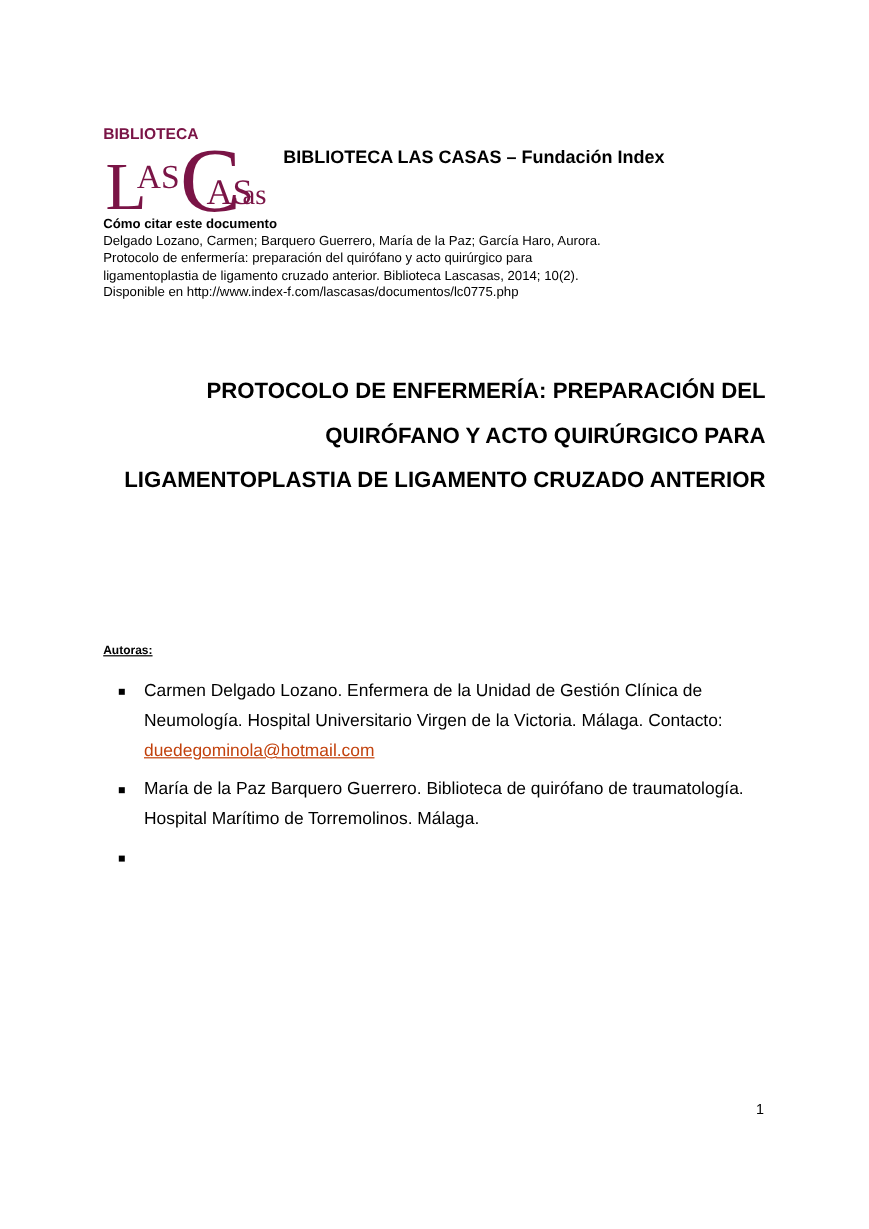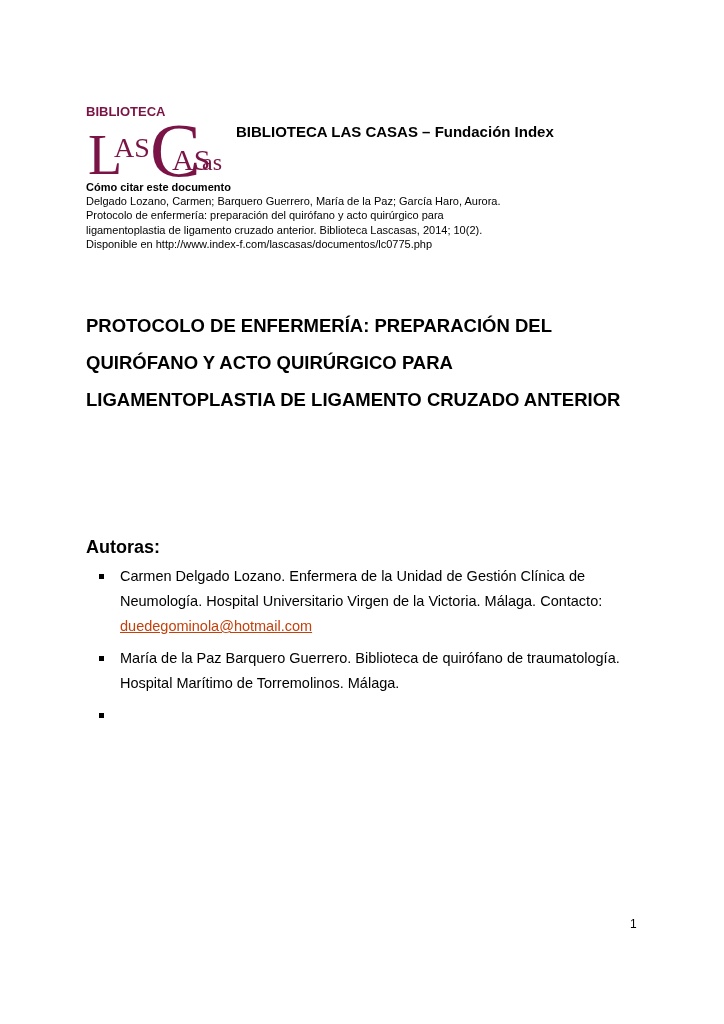--- a/index.html
+++ b/index.html
@@ -4,23 +4,23 @@
 <style>
   html, body { margin:0; padding:0; background:#ffffff; }
   body { width:724px; height:1024px; position:relative; overflow:hidden;
          font-family:"Liberation Sans", sans-serif; color:#000; }
   .logo { position:absolute; left:84px; top:86px; width:142px; height:78px;margin-top:16px; }
   .header-text { position:absolute; left:236px; top:124px; }
   .header-title { font-size:15px; font-weight:bold; line-height:16px; }
   .header-url { font-size:11px; font-weight:bold; line-height:16px; }
   .cite { position:absolute; left:86px; top:180px; width:440px; font-size:11px; line-height:14.2px; }
   .cite-heading { font-weight:bold; }
-  .title { position:absolute; left:86px; top:307px; width:552px; text-align:left;
+  .title { position:absolute; left:86px; top:307px; width:552px; text-align:right;
            font-size:18.5px; font-weight:bold; line-height:37px; }
-  .authors-label { position:absolute; left:86px; top:537px; font-size:18px; font-weight:bold; }
+  .authors-label { position:absolute; left:86px; top:537px; font-size:10px; font-weight:bold;text-decoration:underline; }
   .authors { position:absolute; left:86px; top:564px; width:560px; margin:0; padding:0; list-style:none; }
   .authors li { position:relative; padding-left:34px; font-size:14.5px; line-height:25px; margin-bottom:7px; }
   .bullet { position:absolute; left:13px; top:10px; width:5px; height:5px; background:#000; }
   .email { color:#c2410c; text-decoration:underline; }
   .page-num { position:absolute; left:630px; top:917px; font-size:12px; }
 </style>
 </head>
 <body>
 
 <div class="logo">

